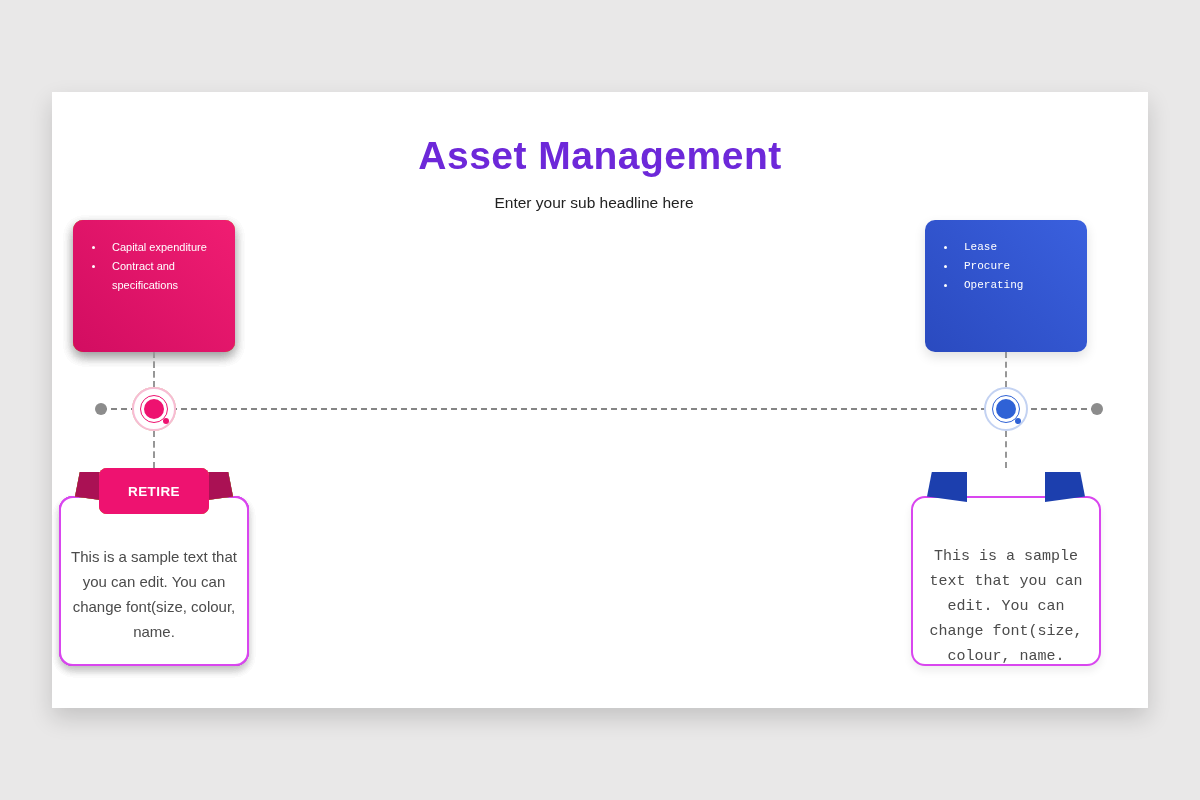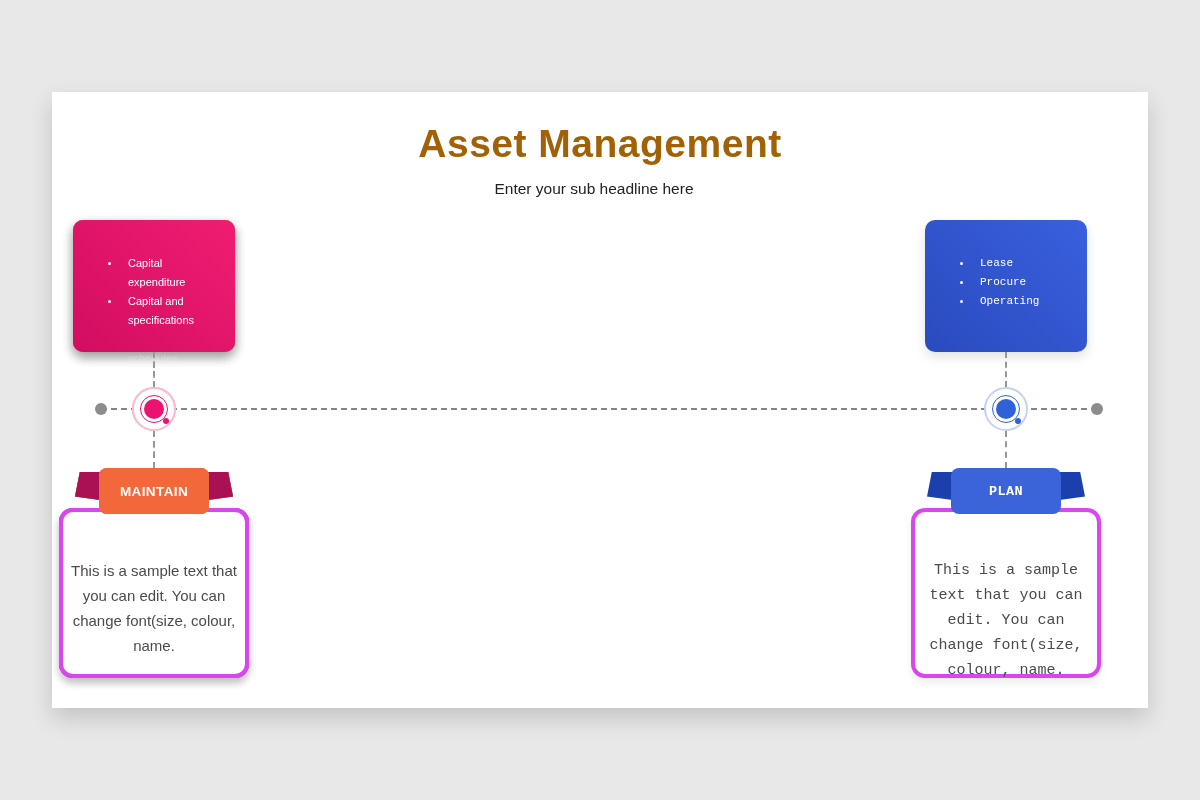--- a/index.html
+++ b/index.html
@@ -9,21 +9,21 @@
     font-family:"Liberation Sans", sans-serif;
   }
   .slide{
     position:absolute;left:52px;top:92px;width:1096px;height:616px;
     background:#ffffff;
     box-shadow:0 10px 22px rgba(0,0,0,0.16);
   }
   
   .header{position:absolute;left:0;top:26px;width:100%;text-align:center;}
   .title{
-    font-size:39px;font-weight:600;color:#a16207;letter-spacing:0.5px;margin:4px;
+    font-size:39px;font-weight:600;color:#6d28d9;letter-spacing:0.5px;margin:16px;
   }
   .subtitle{
     font-size:15.5px;font-weight:400;color:#222;margin:14px 12px 0 0;
   }
   
   .hline{
     position:absolute;left:49px;top:316px;width:996px;height:0;
     border-top:2px dashed #858585;
   }
   .end-dot{
@@ -39,21 +39,21 @@
   .col:nth-of-type(3){left:446px;}
   .col:nth-of-type(4){left:649px;}
   .col:nth-of-type(5){left:852px;font-family:Liberation Mono, monospace;}
 
   .box{
     position:absolute;left:21px;top:0;width:162px;height:132px;border-radius:10px;
     background:linear-gradient(45deg,var(--box-bottom),var(--box-top));
     box-shadow:0 5px 12px rgba(0,0,0,0.12);
   }
   .bullets{
-    list-style:none;margin:16px;padding:18px 8px 0 39px;
+    list-style:none;margin:0;padding:18px 8px 0 39px;
   }
   .bullets li{
     position:relative;color:#ffffff;font-size:11px;line-height:19px;font-weight:500;
   }
   .bullets li::before{
     content:"";position:absolute;left:-20px;top:8px;width:3px;height:3px;border-radius:50%;
     background:#ffffff;
   }
   .vseg{position:absolute;left:101px;width:0;border-left:2px dashed #979797;}
   .vseg1{top:132px;height:35px;}
@@ -82,22 +82,22 @@
   .banner{
     position:absolute;left:47px;top:248px;width:110px;height:46px;border-radius:8px;
     background:var(--banner);z-index:3;
     display:flex;align-items:center;justify-content:center;
   }
   .banner span{
     color:#ffffff;font-size:13.5px;font-weight:bold;letter-spacing:0.4px;
   }
   
   .card{
-    position:absolute;left:7px;top:288px;width:190px;height:170px;border-radius:14px;
-    background:#ffffff;border:4px solid #d946ef;box-sizing:border-box;
+    position:absolute;left:7px;top:276px;width:190px;height:170px;border-radius:14px;
+    background:#ffffff;border:2px solid #d946ef;box-sizing:border-box;
     box-shadow:0 5px 9px rgba(0,0,0,0.07);z-index:1;
   }
   .card p{
     width:168px;margin:46px auto 0 auto;text-align:center;
     font-size:15px;line-height:25px;color:#4b4b4b;
   }
 </style>
 </head>
 <body>
 
@@ -122,23 +122,20 @@
     </div>
     <div class="vseg vseg1"></div>
     <div class="node">
       <div class="ring"></div>
       <div class="core"></div>
       <div class="sat"></div>
     </div>
     <div class="vseg vseg2"></div>
     <div class="wing wing-l"></div>
     <div class="wing wing-r"></div>
-    <div class="banner">
-      <span>PLAN</span>
-    </div>
     <div class="card">
       <p>This is a sample text that you can edit. You can change font(size, colour, name.</p>
     </div>
   </div>
 
   <div class="col" style="--box-top: #27adf2; --box-bottom: #0e93dd; --banner: #18a3ea; --wing: #1474c2; --node: #1b9ee6; --ring-tint: #bfe4f7;">
     <div class="box">
       <ul class="bullets">
         <li>Asset assignment</li>
         <li>Contract associations</li>
@@ -209,30 +206,33 @@
     </div>
     <div class="card">
       <p>This is a sample text that you can edit. You can change font(size, colour, name.</p>
     </div>
   </div>
 
   <div class="col" style="--box-top: #f01d72; --box-bottom: #d20d61; --banner: #ee1270; --wing: #aa1154; --node: #ee1270; --ring-tint: #f7bcd4;">
     <div class="box">
       <ul class="bullets">
         <li>Capital expenditure</li>
-        <li>Capital and specifications</li>
-      </ul>
-    </div>
-    <div class="vseg vseg1"></div>
-    <div class="node">
-      <div class="ring"></div>
-      <div class="core"></div>
-      <div class="sat"></div>
-    </div>
-    <div class="vseg vseg2"></div>
-    <div class="wing wing-l"></div>
-    <div class="wing wing-r"></div>
+        <li>Contract and specifications</li>
+      </ul>
+    </div>
+    <div class="vseg vseg1"></div>
+    <div class="node">
+      <div class="ring"></div>
+      <div class="core"></div>
+      <div class="sat"></div>
+    </div>
+    <div class="vseg vseg2"></div>
+    <div class="wing wing-l"></div>
+    <div class="wing wing-r"></div>
+    <div class="banner">
+      <span>RETIRE</span>
+    </div>
     <div class="card">
       <p>This is a sample text that you can edit. You can change font(size, colour, name.</p>
     </div>
   </div>
 
 </div>
 
 </body></html>

